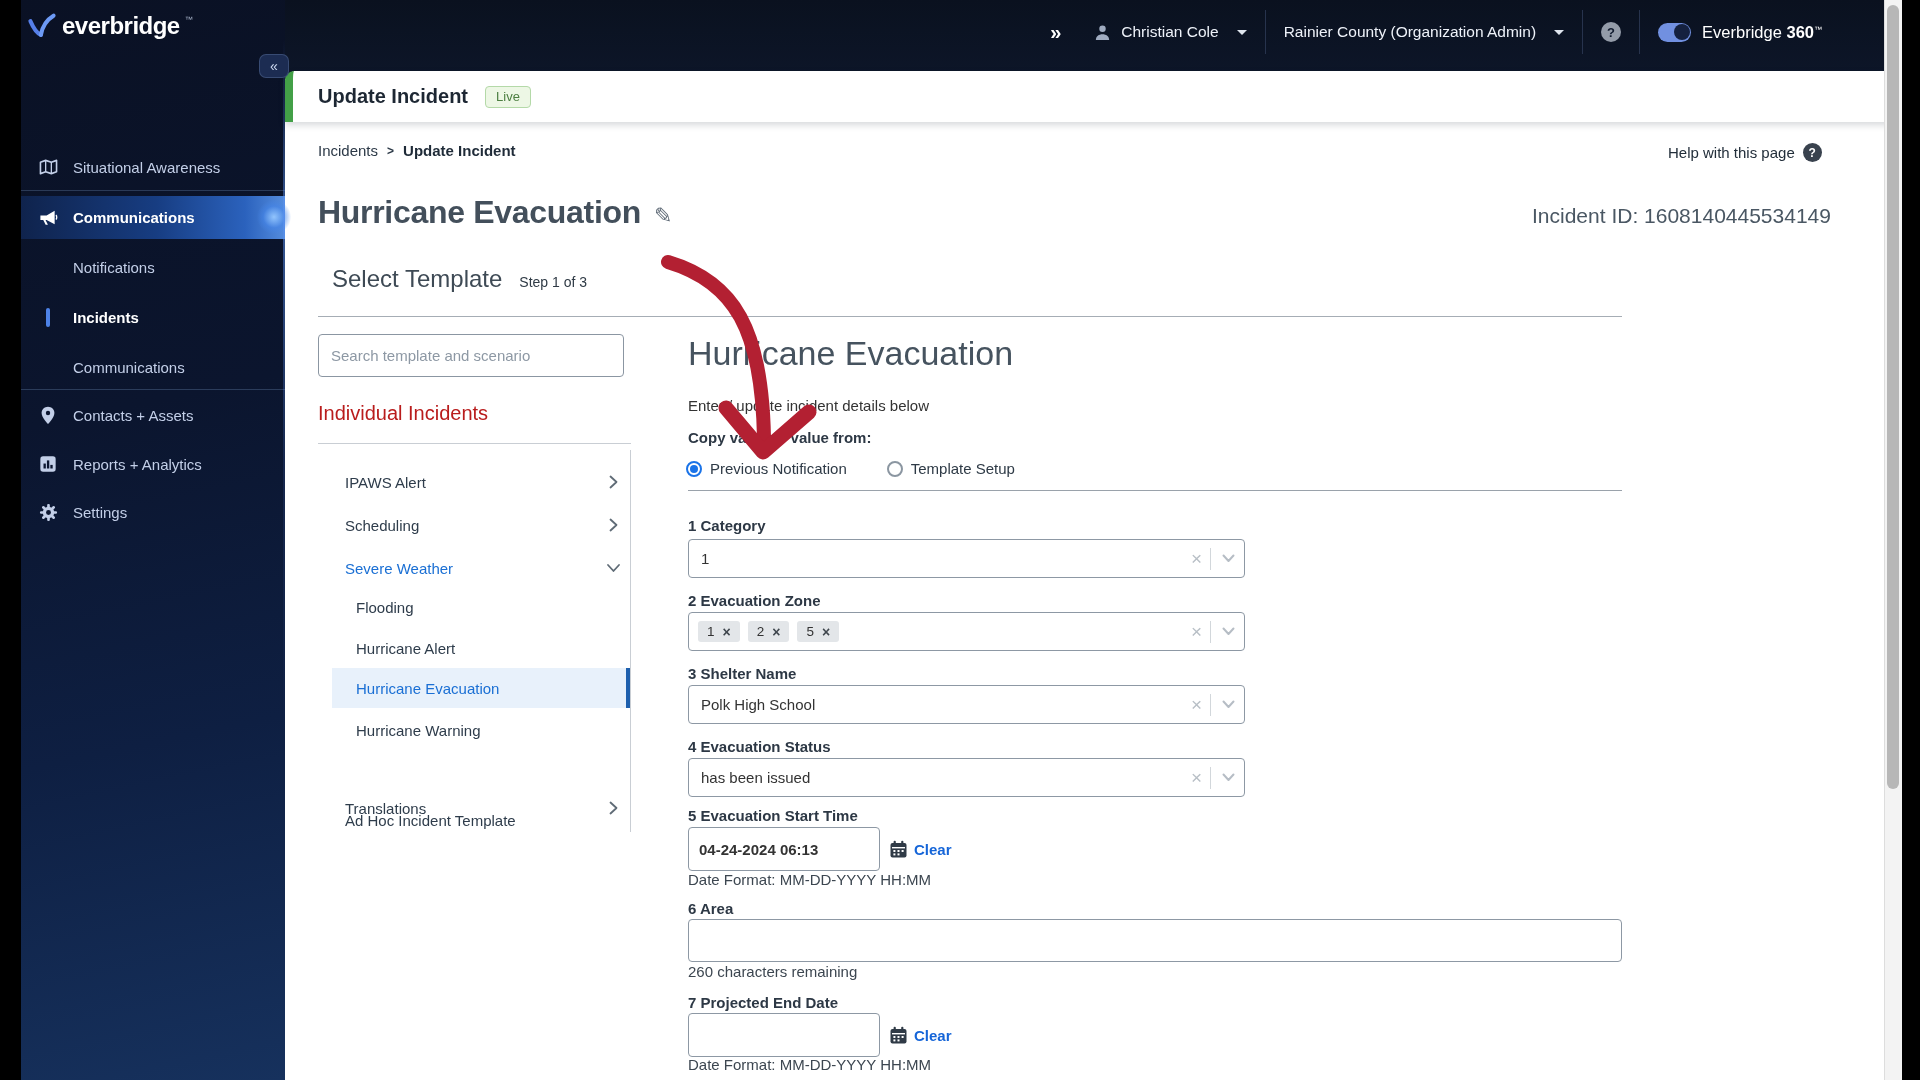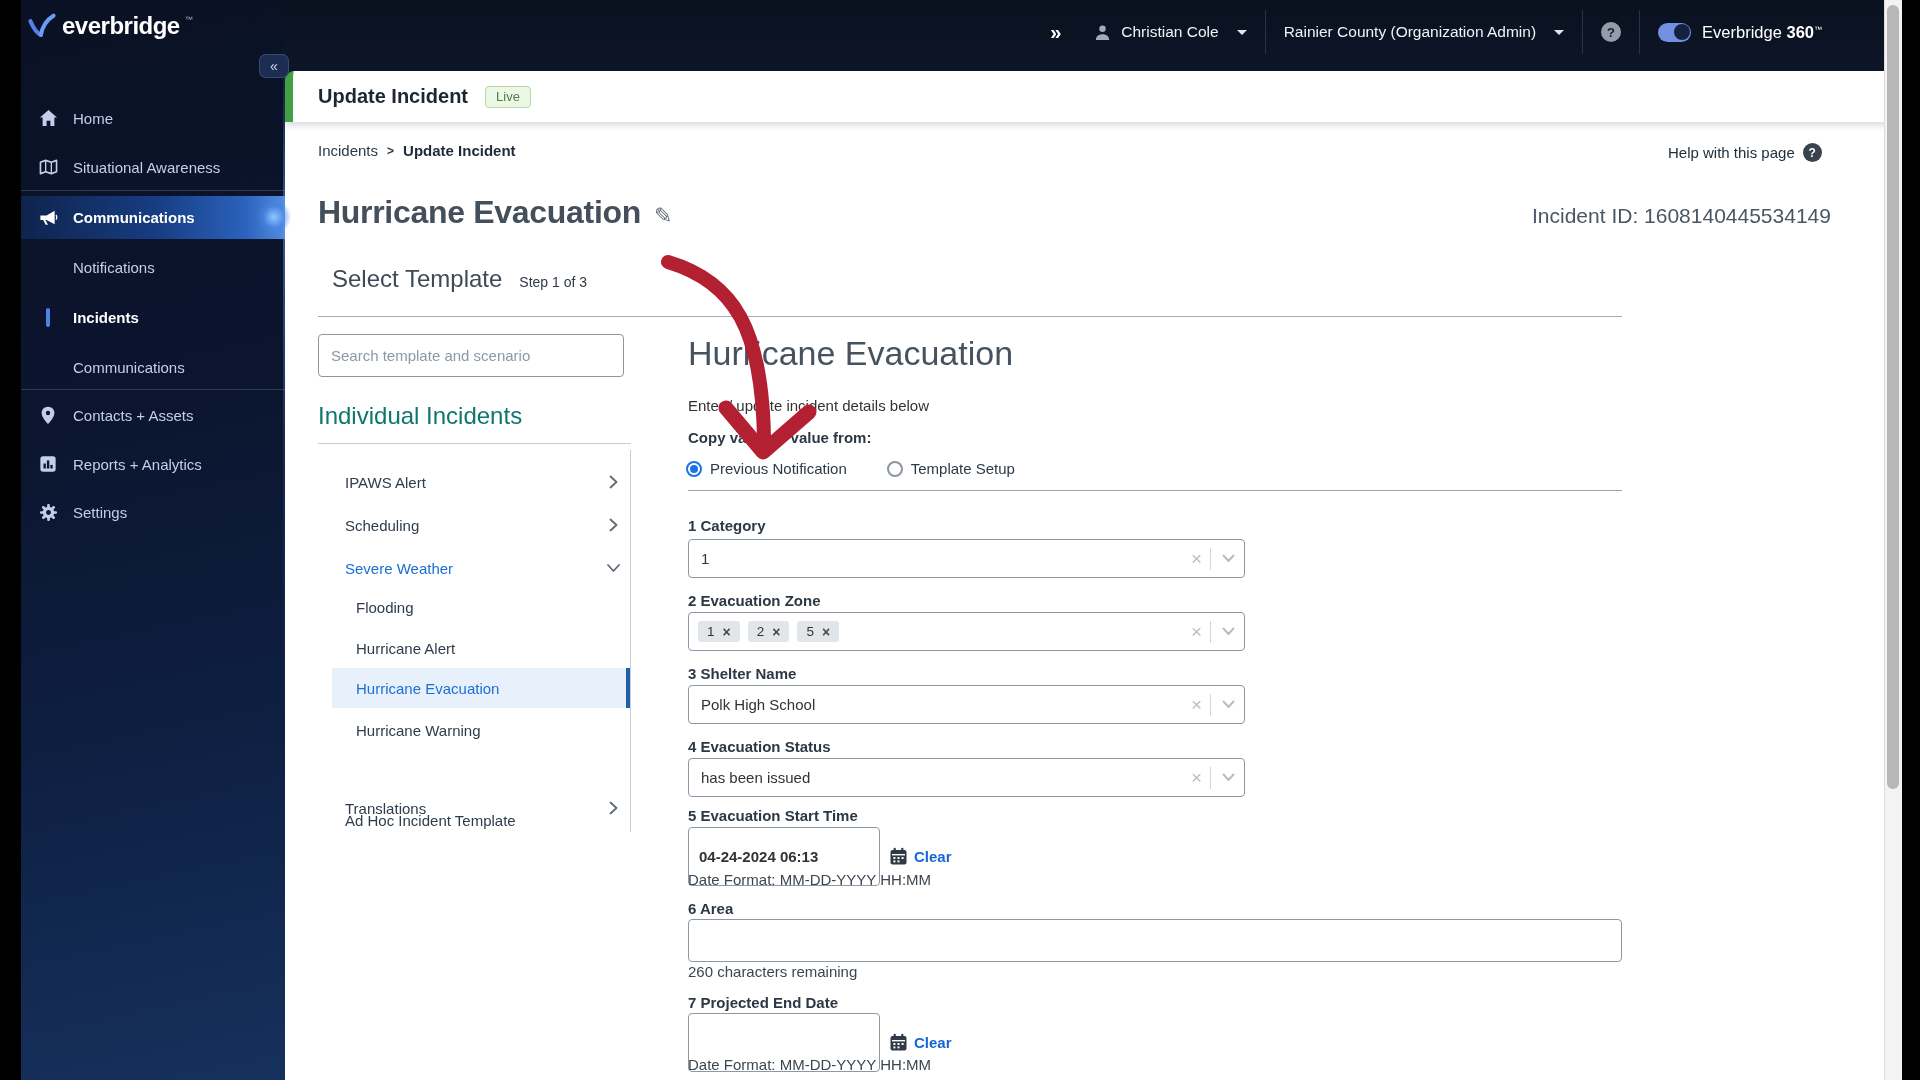--- a/index.html
+++ b/index.html
@@ -71,21 +71,21 @@
   .section-head { position:absolute; left:332px; top:265px; display:flex; align-items:flex-end; gap:17px; z-index:3; }
   .section-title { font-size:24px; color:#3e4a55; }
   .step-label { font-size:14px; font-weight:normal; color:#2f3a45; padding-bottom:3px; }
   .divider-a { position:absolute; left:318px; top:316px; width:1304px; height:1px; background:#a6adb5; z-index:3; }
 
   
   .search-box { position:absolute; left:318px; top:334px; width:306px; height:43px; z-index:3; }
   .search-box input { width:100%; height:100%; border:1.5px solid #8b96a2; border-radius:4px; padding:0 12px;
     font-size:15px; font-family:inherit; color:#c2410c; }
   .search-box input::placeholder { color:#8d98a4; }
-  .panel-title { position:absolute; left:318px; top:402px; font-size:24px; color:#0f766e; z-index:3; }
+  .panel-title { position:absolute; left:318px; top:402px; font-size:20px; color:#b91c1c; z-index:3; }
   .divider-b { position:absolute; left:318px; top:443px; width:313px; height:1px; background:#c9ced4; z-index:3; }
   .tpl-vline { position:absolute; left:630px; top:450px; width:1px; height:382px; background:#c9ced4; z-index:3; }
   .tpl-row { position:absolute; left:332px; width:298px; height:34px; display:flex; align-items:center;
     font-size:15px; color:#2e3c4b; padding-left:13px; cursor:pointer; z-index:4; }
   .tpl-row.child { padding-left:24px; }
   .tpl-row .tpl-chev { position:absolute; right:12px; display:flex; }
   .tpl-row.expanded-parent { color:#1a6fd4; }
   .tpl-selected { top:668px; height:40px; background:#e8f1fb; color:#1a6fd4; border-right:4px solid #1d5fad; }
   .chev-down { transform:rotate(90deg); }
 
@@ -106,21 +106,21 @@
   .sel-value { padding-left:12px; font-size:15px; color:#333; }
   .sel-x { position:absolute; right:42px; font-size:19px; color:#b8bfc6; line-height:1; cursor:pointer; }
   .sel-div { position:absolute; right:33px; width:1px; height:22px; background:#d2d7db; }
   .sel-chev { position:absolute; right:9px; display:flex; cursor:pointer; }
   .chips { display:flex; gap:8px; padding-left:9px; }
   .chip { background:#e3e6e9; border-radius:3px; padding:3px 9px; font-size:13.5px; color:#333;
     display:flex; align-items:center; gap:8px; }
   .chip-x { font-size:14px; color:#40474e; font-weight:bold; line-height:1; cursor:pointer; }
 
   .date-row { position:absolute; left:688px; display:flex; align-items:center; z-index:3; }
-  .date-row input { width:192px; height:59px; border:1px solid #8d98a4; border-radius:4px; padding:14px 10px;
+  .date-row input { width:192px; height:44px; border:1px solid #8d98a4; border-radius:4px; padding:14px 10px;
     font-size:15px; font-family:inherit; color:#333; font-weight:bold; }
   .cal-ic { margin-left:9px; display:flex; cursor:pointer; }
   .clear-link { margin-left:6px; font-size:15px; font-weight:bold; color:#1565d8; cursor:pointer; }
   .helper { position:absolute; left:688px; font-size:15px; color:#3c4650; z-index:3; }
   .area-box { position:absolute; left:688px; top:919px; width:934px; height:43px; z-index:3; }
   .area-box textarea { width:100%; height:100%; border:1px solid #8d98a4; border-radius:4px; resize:none;
     font-family:inherit; font-size:15px; padding:8px 10px; color:#333; }
 
   
   .arrow-svg { position:absolute; left:0; top:0; z-index:30; pointer-events:none; }
@@ -167,28 +167,20 @@
   <aside class="sidebar">
     <div class="logo">
       <svg width="30" height="30" viewBox="0 0 26 26">
         <path d="M3 8 C6 15 9 18.5 12 19.8" stroke="#567fe8" stroke-width="3.6" fill="none" stroke-linecap="round"></path>
         <path d="M12 19.8 C13.5 11.5 17.5 6.5 23 3.2" stroke="#6d9af5" stroke-width="3.6" fill="none" stroke-linecap="round"></path>
       </svg>
       <span class="logo-text">everbridge</span>
       <span class="logo-tm">™</span>
     </div>
 
-    <div class="nav-item" style="top:98px">
-      <span class="nav-ic">
-        <svg width="19" height="18" viewBox="0 0 20 19">
-            <path d="M10 1 L19 9 H16.2 V18 H12 V12.4 H8 V18 H3.8 V9 H1 Z" fill="#c3cfe8"></path>
-          </svg>
-      </span>
-      <span class="nav-lb">Home</span>
-    </div>
     <div class="nav-item" style="top:147px">
       <span class="nav-ic">
         <svg width="19" height="18" viewBox="0 0 20 19">
             <path d="M1.5 4.5 L7 2.5 L13 4.5 L18.5 2.5 V14.5 L13 16.5 L7 14.5 L1.5 16.5 Z" fill="none" stroke="#c3cfe8" stroke-width="1.7" stroke-linejoin="round"></path>
             <line x1="7" y1="2.5" x2="7" y2="14.5" stroke="#c3cfe8" stroke-width="1.4"></line>
             <line x1="13" y1="4.5" x2="13" y2="16.5" stroke="#c3cfe8" stroke-width="1.4"></line>
           </svg>
       </span>
       <span class="nav-lb">Situational Awareness</span>
     </div>

